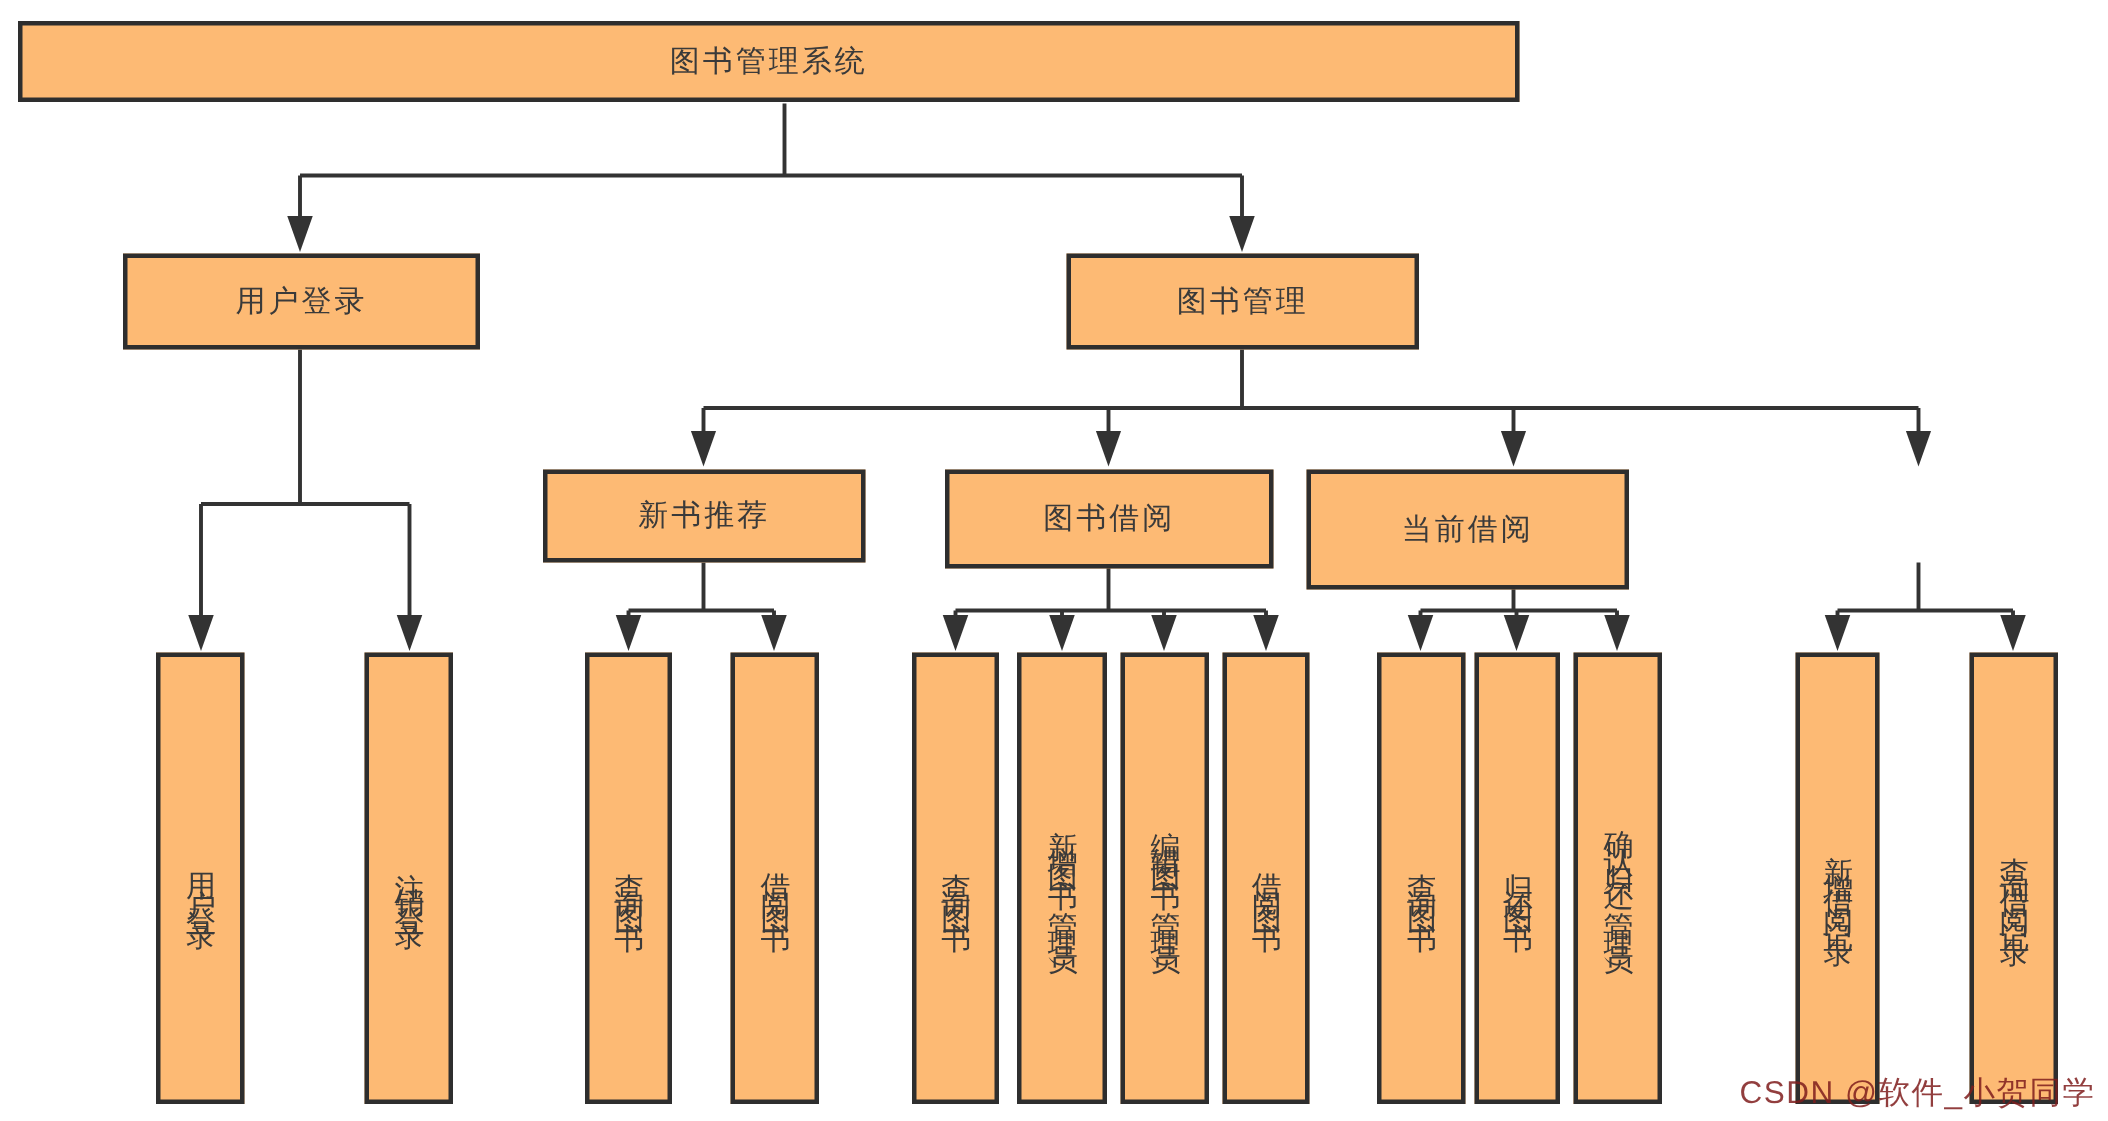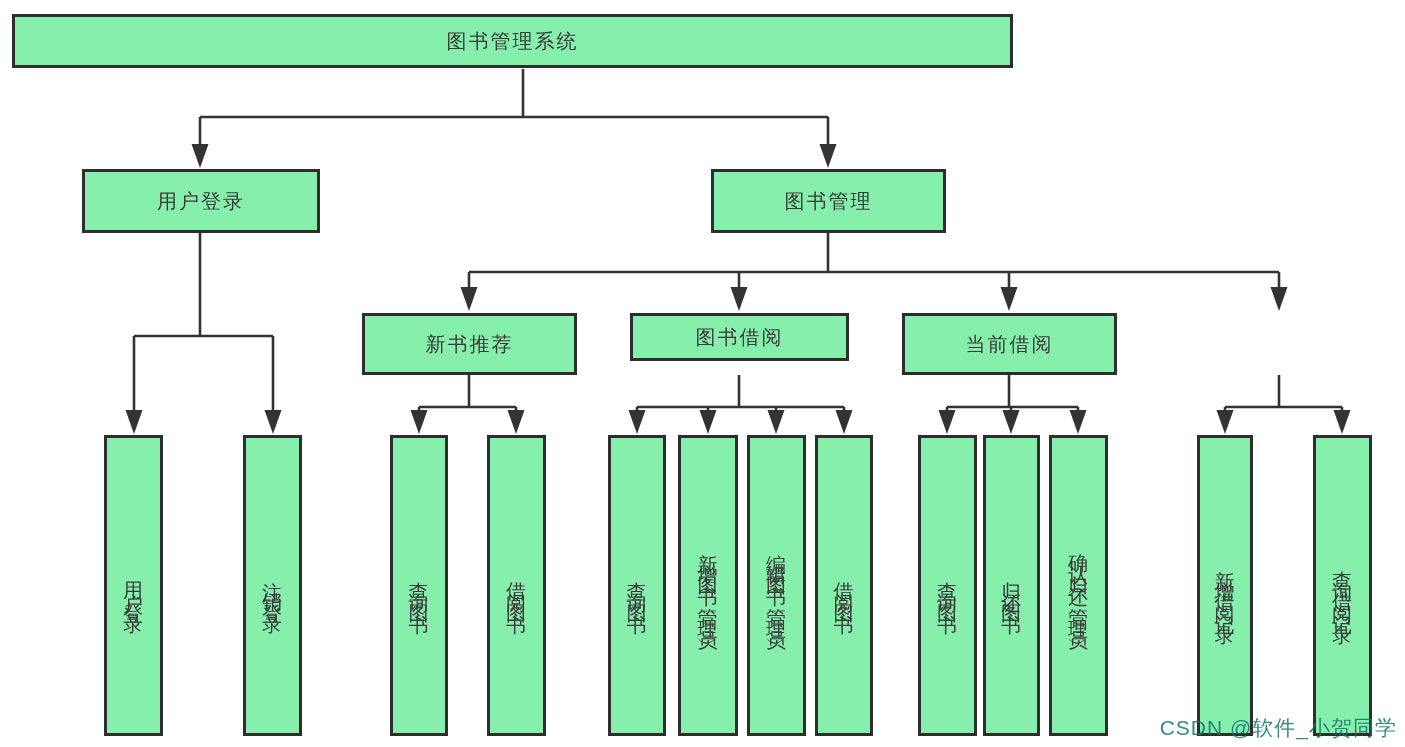--- a/index.html
+++ b/index.html
@@ -19,38 +19,38 @@
     position: absolute;
     left: 0;
     top: 0;
     width: 1405px;
     height: 747px;
     z-index: 1;
   }
   .box {
     position: absolute;
     box-sizing: border-box;
-    background: #86efac;
+    background: #fdba74;
     border: 3px solid #2e2e2e;
     color: #3a3a3a;
     display: flex;
     align-items: center;
     justify-content: center;
     font-size: 20px;
     letter-spacing: 2px;
     z-index: 2;
     text-align: center;
     line-height: 1;
   }
   .box.root   { left: 12px;  top: 14px;  width: 1001px; height: 54px; }
   .box.b-userlogin { left: 82px;  top: 169px; width: 238px; height: 64px; }
   .box.b-bookmgmt  { left: 711px; top: 169px; width: 235px; height: 64px; }
   .box.b-newbook   { left: 362px; top: 313px; width: 215px; height: 62px; }
-  .box.b-bookborrow{ left: 630px; top: 313px; width: 219px; height: 48px; }
-  .box.b-curborrow { left: 902px; top: 313px; width: 215px; height: 62px; }
+  .box.b-bookborrow{ left: 630px; top: 313px; width: 219px; height: 66px; }
+  .box.b-curborrow { left: 871px; top: 313px; width: 215px; height: 80px; }
   .box.b-records   { left: 1172px;top: 313px; width: 215px; height: 62px; }
 
   .leaf {
     top: 435px;
     height: 301px;
     writing-mode: vertical-rl;
     letter-spacing: 11px;
     font-size: 20px;
     padding-top: 4px;
   }
@@ -66,21 +66,21 @@
   .leaf.l9  { left: 983px;  width: 57px; }
   .leaf.l10 { left: 1049px; width: 59px; }
   .leaf.l11 { left: 1197px; width: 56px; }
   .leaf.l12 { left: 1313px; width: 59px; }
 
   .watermark {
     position: absolute;
     right: 8px;
     bottom: 5px;
     font-size: 21px;
-    color: #0f766e;
+    color: #7f1d1d;
     z-index: 3;
     opacity: 0.85;
     letter-spacing: 1px;
     white-space: nowrap;
   }
 </style>
 </head>
 <body>
 
 <div class="canvas">

